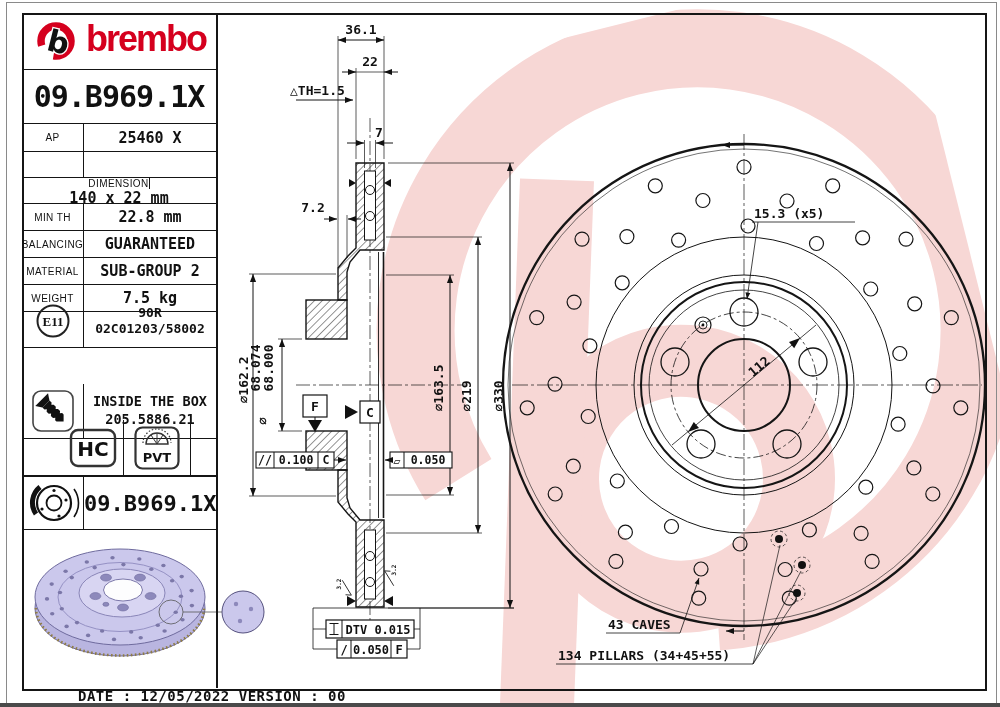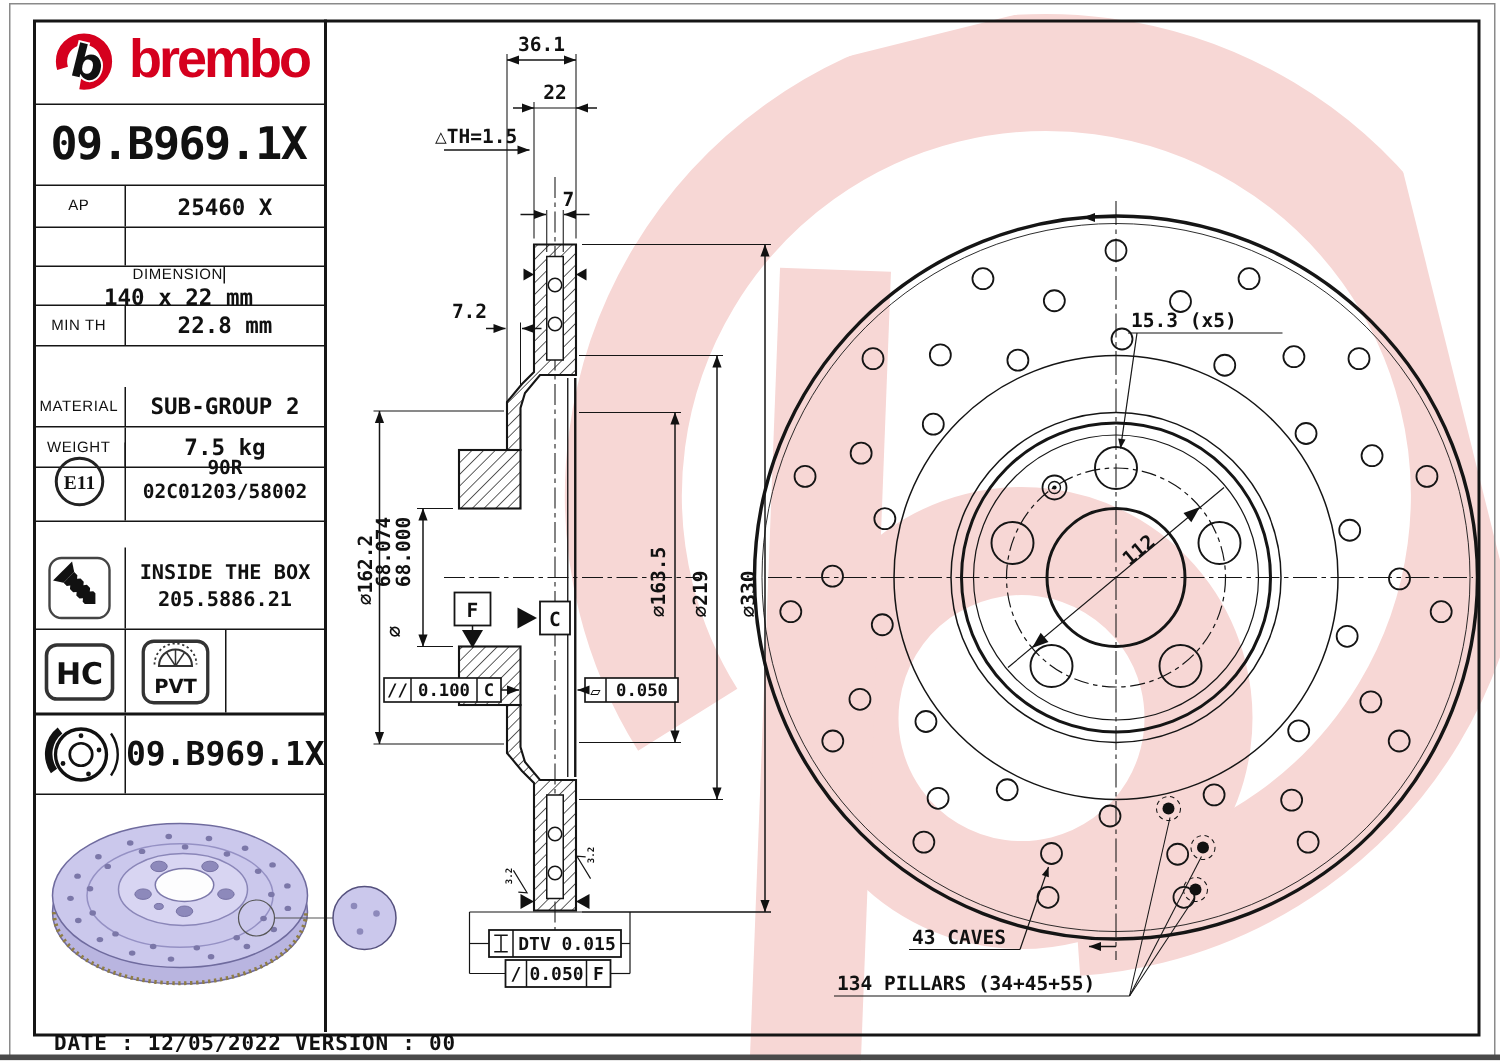--- a/index.html
+++ b/index.html
@@ -19,21 +19,21 @@
   .lbl{font-size:10px;font-weight:normal;letter-spacing:.4px;}
   .mono{font-family:"DejaVu Sans Mono",monospace;font-weight:bold;}
   .val{font-size:15px;}
   .pn-big{font-size:30px;letter-spacing:-1px;}
   .pn-mid{font-size:22px;}
   .two-line{line-height:1.25;font-size:13px;}
   .boxline{line-height:1.3;font-size:13.5px;}
   #logo-row{display:flex;align-items:center;justify-content:flex-start;padding-left:8px;}
   #wordmark{font-size:36px;font-weight:bold;letter-spacing:-2px;color:#d5001e;margin-left:4px;margin-top:-4px;}
   #footer-strip{left:8px;top:689px;width:986px;height:14px;display:flex;align-items:center;}
-  #footer-strip .mono{font-size:14px;letter-spacing:.5px;padding-left:28px;}
+  #footer-strip .mono{font-size:14px;letter-spacing:.5px;padding-left:70px;}
   svg text{fill:#111;}
   .d{font-family:"DejaVu Sans Mono",monospace;font-weight:bold;}
   .t13{font-size:13px;} .t12{font-size:12px;} .t11{font-size:11.5px;} .t6{font-size:6px;}
 </style>
 </head>
 <body>
 
 <div id="stage">
 
   <svg id="drawing-svg" class="abs" width="1000" height="707" viewBox="0 0 1000 707">
@@ -394,20 +394,24 @@
       <div class="vcell mono val"></div>
     </div>
     <div class="trow" style="top:165px;height:26px;flex-direction:column;">
       <div class="lcell lbl">DIMENSION</div>
       <div class="vcell mono val">140 x 22 mm</div>
     </div>
     <div class="trow" style="top:191px;height:27px;">
       <div class="lcell lbl">MIN TH</div>
       <div class="vcell mono val">22.8 mm</div>
     </div>
+    <div class="trow" style="top:218px;height:27px;">
+      <div class="lcell lbl">BALANCING</div>
+      <div class="vcell mono val">GUARANTEED</div>
+    </div>
     <div class="trow" style="top:245px;height:27px;">
       <div class="lcell lbl">MATERIAL</div>
       <div class="vcell mono val">SUB-GROUP 2</div>
     </div>
     <div class="trow" style="top:272px;height:27px;">
       <div class="lcell lbl">WEIGHT</div>
       <div class="vcell mono val">7.5 kg</div>
     </div>
 
     <div class="trow" style="top:282px;height:53px;">
@@ -418,39 +422,39 @@
         </svg>
       </div>
       <div class="vcell mono two-line">
         <div>
           <div>90R</div>
           <div>02C01203/58002</div>
         </div>
       </div>
     </div>
 
-    <div class="trow" style="top:352px;height:55px;">
+    <div class="trow" style="top:371px;height:55px;">
       <div class="lcell">
         <svg width="46" height="46" viewBox="0 0 46 46">
           <rect x="3" y="3" width="40" height="40" rx="8" fill="none" stroke="#444" stroke-width="1.6"></rect>
           <g transform="translate(23,23) rotate(-45)" fill="#111">
             <path d="M-9,-16 L9,-16 L5,-10 L-5,-10 Z"></path>
             <path d="M-5,-10 L5,-10 L5,-7 L3.2,-5.5 L5,-4 L5,-1 L3.2,0.5 L5,2 L5,5 L3.2,6.5 L5,8 L5,10 L0,15 L-5,10 L-5,8 L-3.2,6.5 L-5,5 L-5,2 L-3.2,0.5 L-5,-1 L-5,-4 L-3.2,-5.5 L-5,-7 Z"></path>
           </g>
         </svg>
       </div>
       <div class="vcell mono boxline">
         <div>
           <div>INSIDE THE BOX</div>
           <div>205.5886.21</div>
         </div>
       </div>
     </div>
 
-    <div class="trow" style="top:407px;height:57px;border-bottom-width:2px;">
+    <div class="trow" style="top:407px;height:57px;border-bottom-width:2px;padding-left:40px;">
       <div class="lcell">
         <svg width="48" height="40" viewBox="0 0 48 40">
           <rect x="2" y="2" width="44" height="36" rx="7" fill="none" stroke="#333" stroke-width="2.4"></rect>
           <text x="24" y="28" text-anchor="middle" font-family="DejaVu Sans, sans-serif" font-size="20" font-weight="bold" fill="#111">HC</text>
         </svg>
       </div>
       <div class="vcell" style="flex:0 0 66px;border-right:1.3px solid #151515;">
         <svg width="46" height="44" viewBox="0 0 46 44">
           <rect x="1.5" y="1.5" width="43" height="41" rx="7" fill="none" stroke="#333" stroke-width="2.2"></rect>
           <path d="M9,17 A14,14 0 0 1 37,17" fill="none" stroke="#333" stroke-width="1.2" stroke-dasharray="1.5 1.8"></path>

